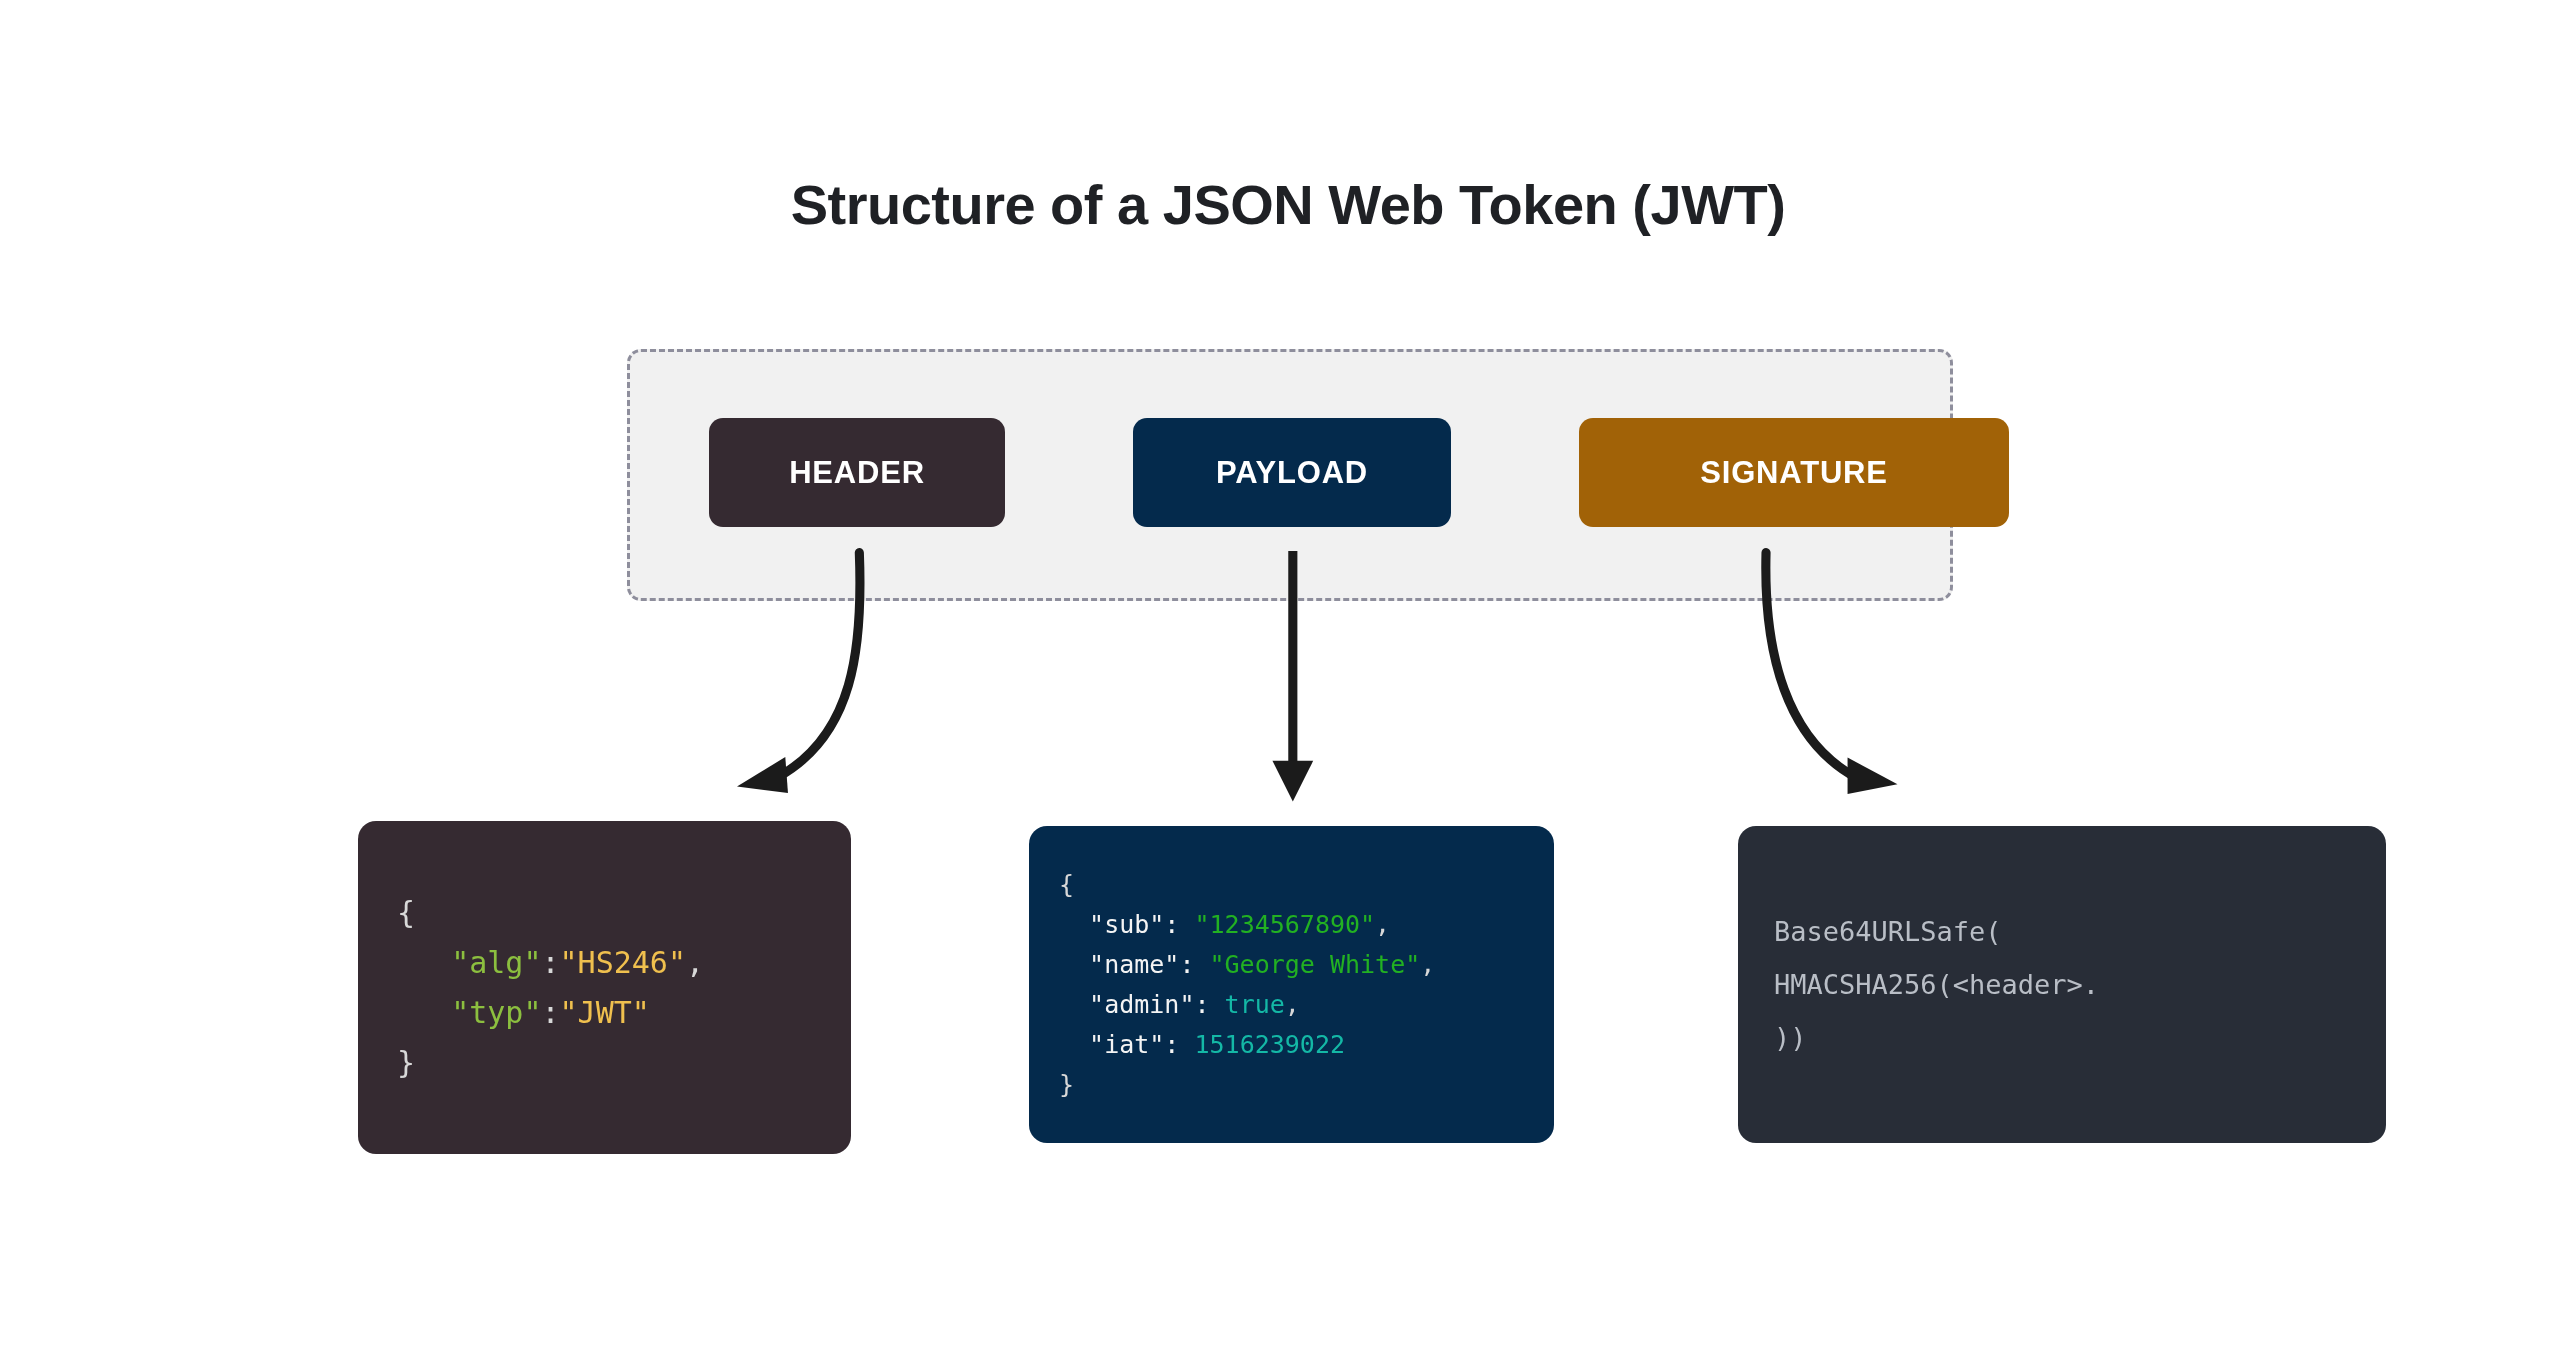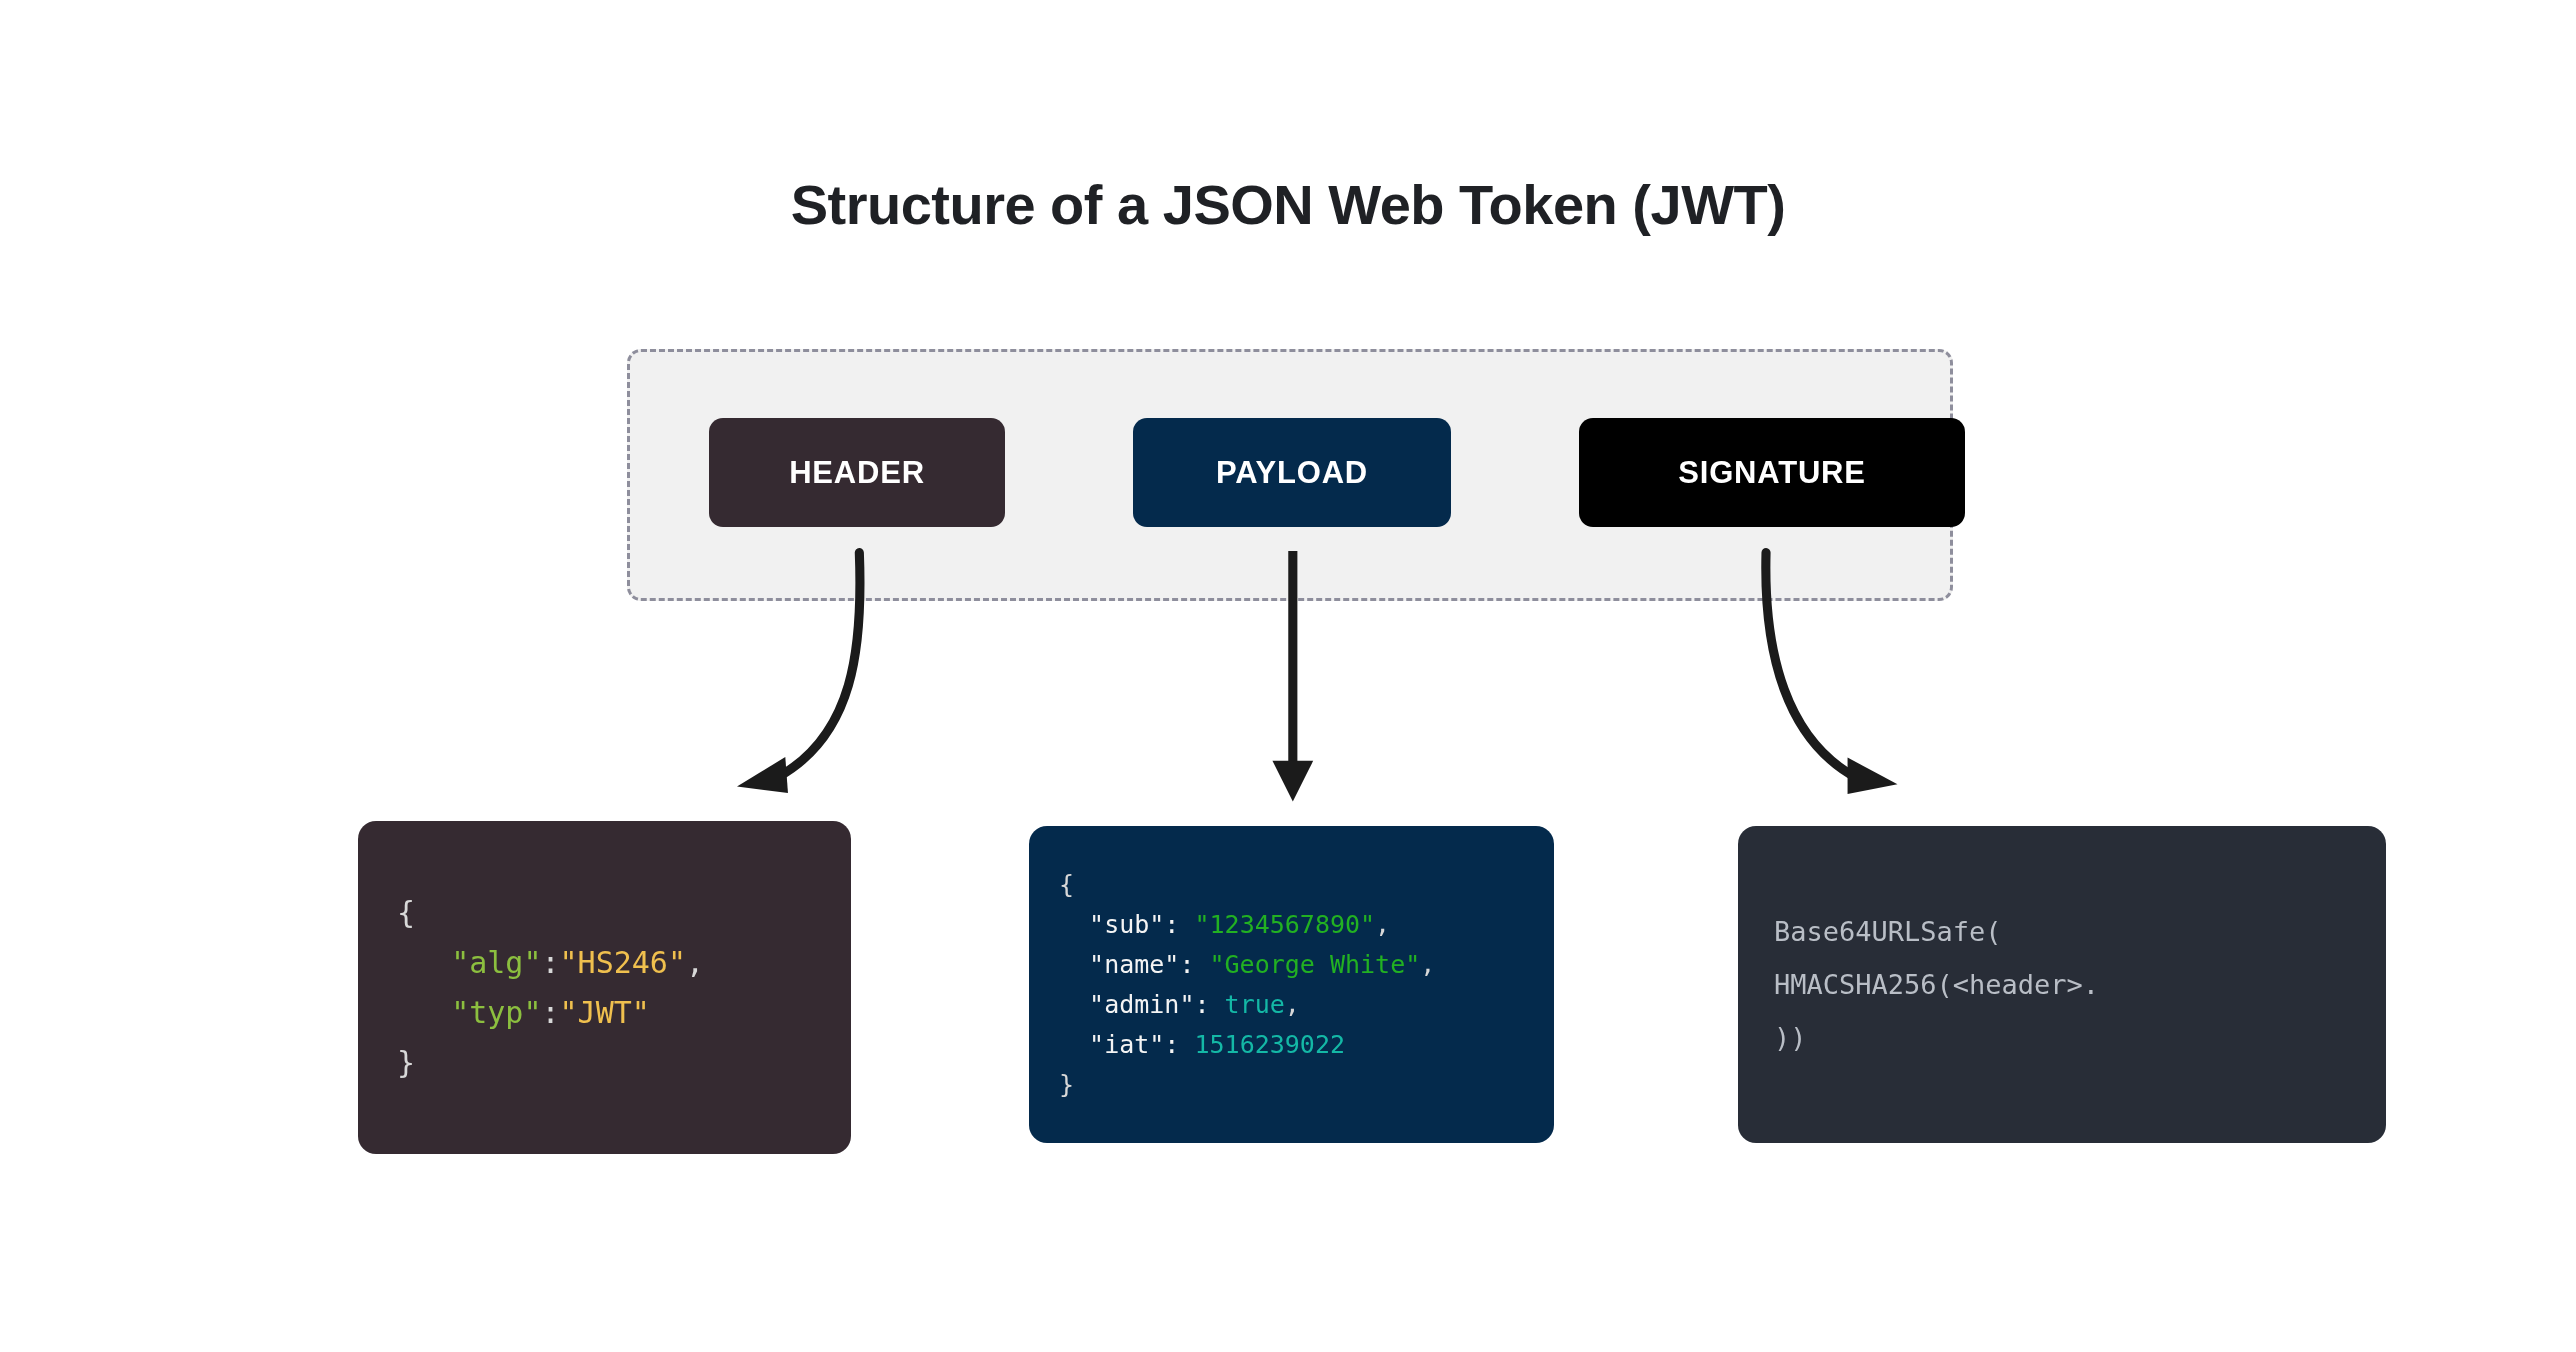--- a/index.html
+++ b/index.html
@@ -52,21 +52,21 @@
     align-items: center;
     justify-content: center;
     color: #ffffff;
     font-size: 31px;
     font-weight: bold;
     letter-spacing: 0.8px;
     font-family: "Liberation Sans", sans-serif;
   }
   #pill-header    { left: 709px; top: 418px; width: 296px; background: #352a31; }
   #pill-payload   { left: 1133px; top: 418px; width: 318px; background: #042a4c; }
-  #pill-signature { left: 1579px; top: 418px; width: 386px; background: #000000; }
+  #pill-signature { left: 1579px; top: 418px; width: 430px; background: #a16207; }
 
   
   #arrows {
     position: absolute;
     left: 0;
     top: 0;
     width: 2576px;
     height: 1352px;
     pointer-events: none;
   }

